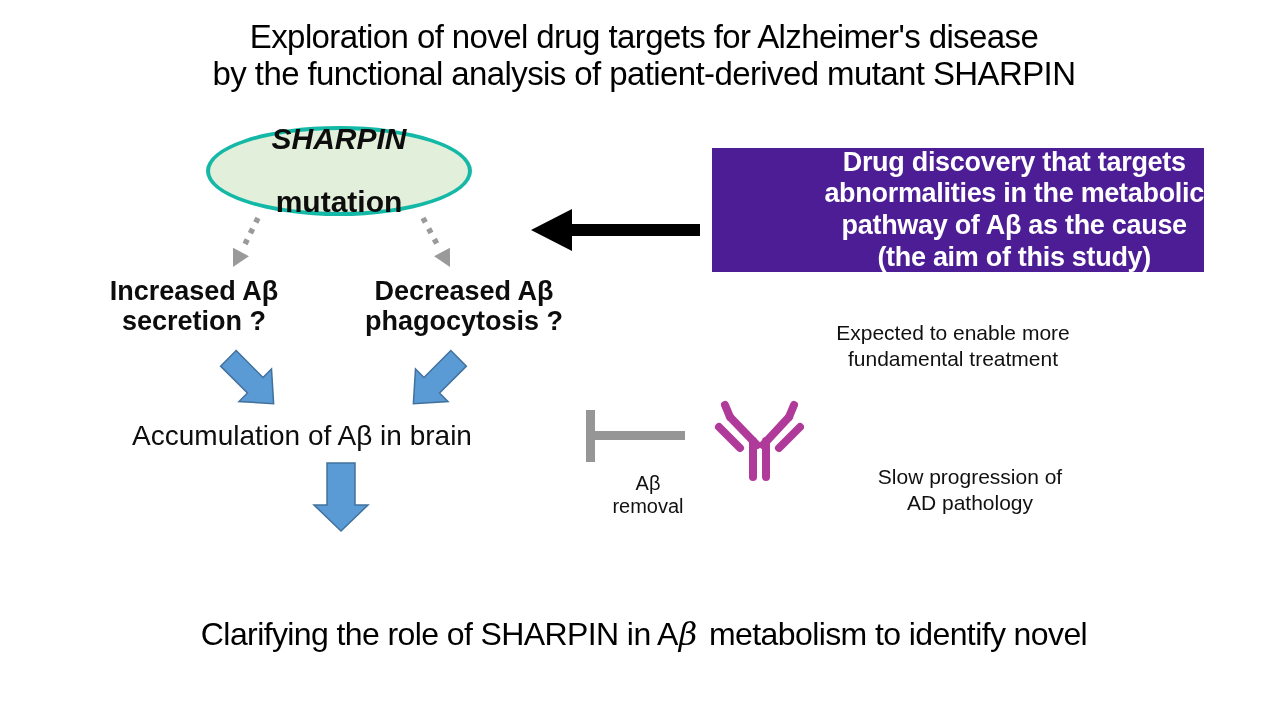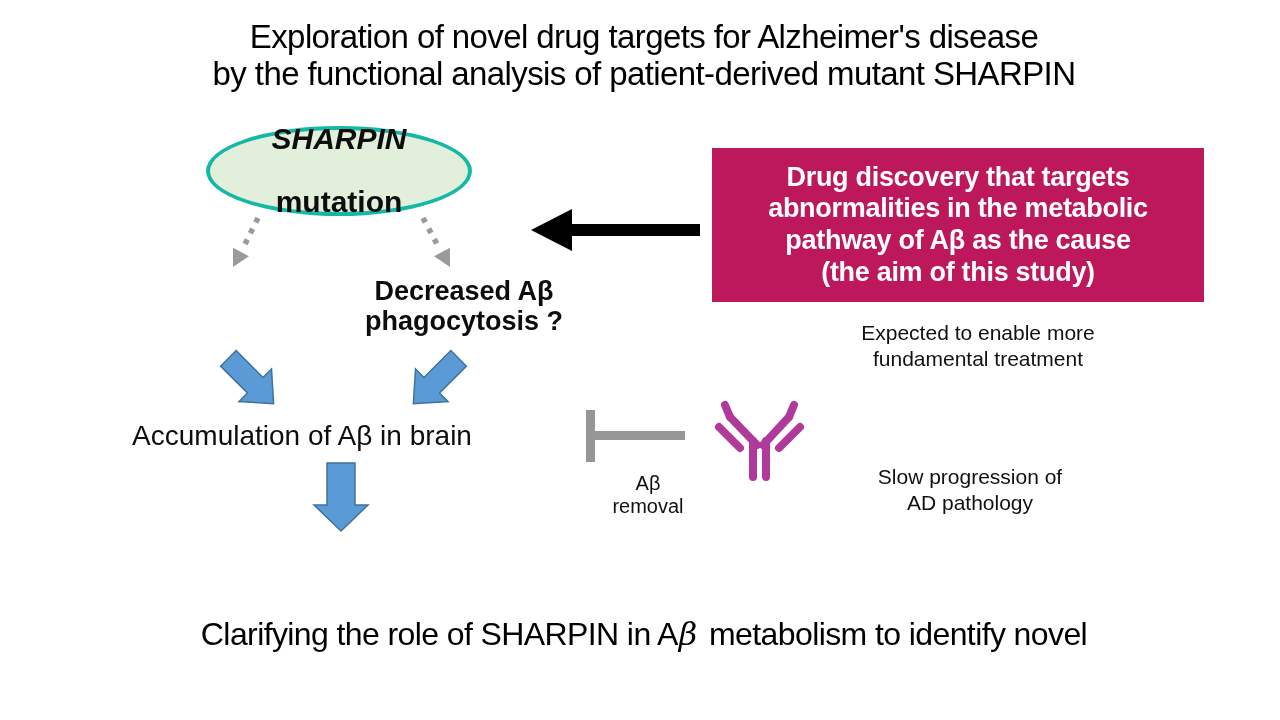--- a/index.html
+++ b/index.html
@@ -26,30 +26,30 @@
   .ellipse .mut{font-size:30px;font-weight:bold;line-height:1.02;margin-top:32px;}
 
   .qlabel{font-size:27px;font-weight:bold;line-height:1.12;text-align:center;}
   .lbl-increased{left:70px;top:276px;width:248px;}
   .lbl-decreased{left:340px;top:276px;width:248px;}
 
   .lbl-accum{left:118px;top:420px;width:368px;font-size:28px;font-weight:normal;text-align:center;}
   .lbl-onset{left:256px;top:535px;width:168px;font-size:29px;font-weight:bold;text-align:center;}
 
   .redbox{
-    left:712px;top:148px;width:492px;height:154px;background:#be185d;
-    display:flex;align-items:center;justify-content:center;box-sizing:border-box;
+    left:712px;top:148px;width:492px;height:124px;background:#4c1d95;
+    display:flex;align-items:center;justify-content:flex-end;box-sizing:border-box;
   }
   .redbox .rtext{
     color:#ffffff;font-size:27px;font-weight:bold;line-height:1.17;
     text-align:center;letter-spacing:-0.3px;
   }
 
   .note{font-size:21px;line-height:1.22;text-align:center;color:#111;}
-  .note-expected{left:780px;top:320px;width:396px;}
+  .note-expected{left:755px;top:320px;width:396px;}
   .note-removal{left:600px;top:472px;width:96px;font-size:20px;line-height:1.15;}
   .note-slow{left:790px;top:464px;width:360px;}
 
   .lbl-drugs{left:802px;top:418px;width:348px;font-size:30px;font-weight:bold;text-align:center;letter-spacing:-0.3px;}
 
   .footer{
     left:0;right:0;top:616px;text-align:center;
     font-size:32px;line-height:1.15;letter-spacing:-0.6px;color:#000;padding-left:8px;
   }
   .footer .beta{font-style:italic;font-family:"DejaVu Serif","Liberation Serif",serif;margin:0 4px 0 1px;}
@@ -82,20 +82,22 @@
     <polygon points="-32,-11 6,-11 6,-23 32,0 6,23 6,11 -32,11" transform="translate(436,381) rotate(135)" fill="#5b9bd5" stroke="#41719c" stroke-width="1.5"></polygon>
 
     <polygon points="-34,-14 8,-14 8,-27 34,0 8,27 8,14 -34,14" transform="translate(341,497) rotate(90)" fill="#5b9bd5" stroke="#41719c" stroke-width="1.5"></polygon>
 
     <polygon points="531,230 572,209 572,224 700,224 700,236 572,236 572,251" fill="#000000"></polygon>
 
     <rect x="586" y="410" width="9" height="52" fill="#969696"></rect>
     <rect x="590" y="431" width="95" height="9" fill="#969696"></rect>
   </svg>
 
+  <div class="abs qlabel lbl-increased preline">Increased Aβ
+secretion ?</div>
   <div class="abs qlabel lbl-decreased preline">Decreased Aβ
 phagocytosis ?</div>
 
   <div class="abs lbl-accum">Accumulation of Aβ in brain</div>
 
   <div class="abs redbox">
     <div class="rtext preline">Drug discovery that targets
 abnormalities in the metabolic
 pathway of Aβ as the cause
 (the aim of this study)</div>

